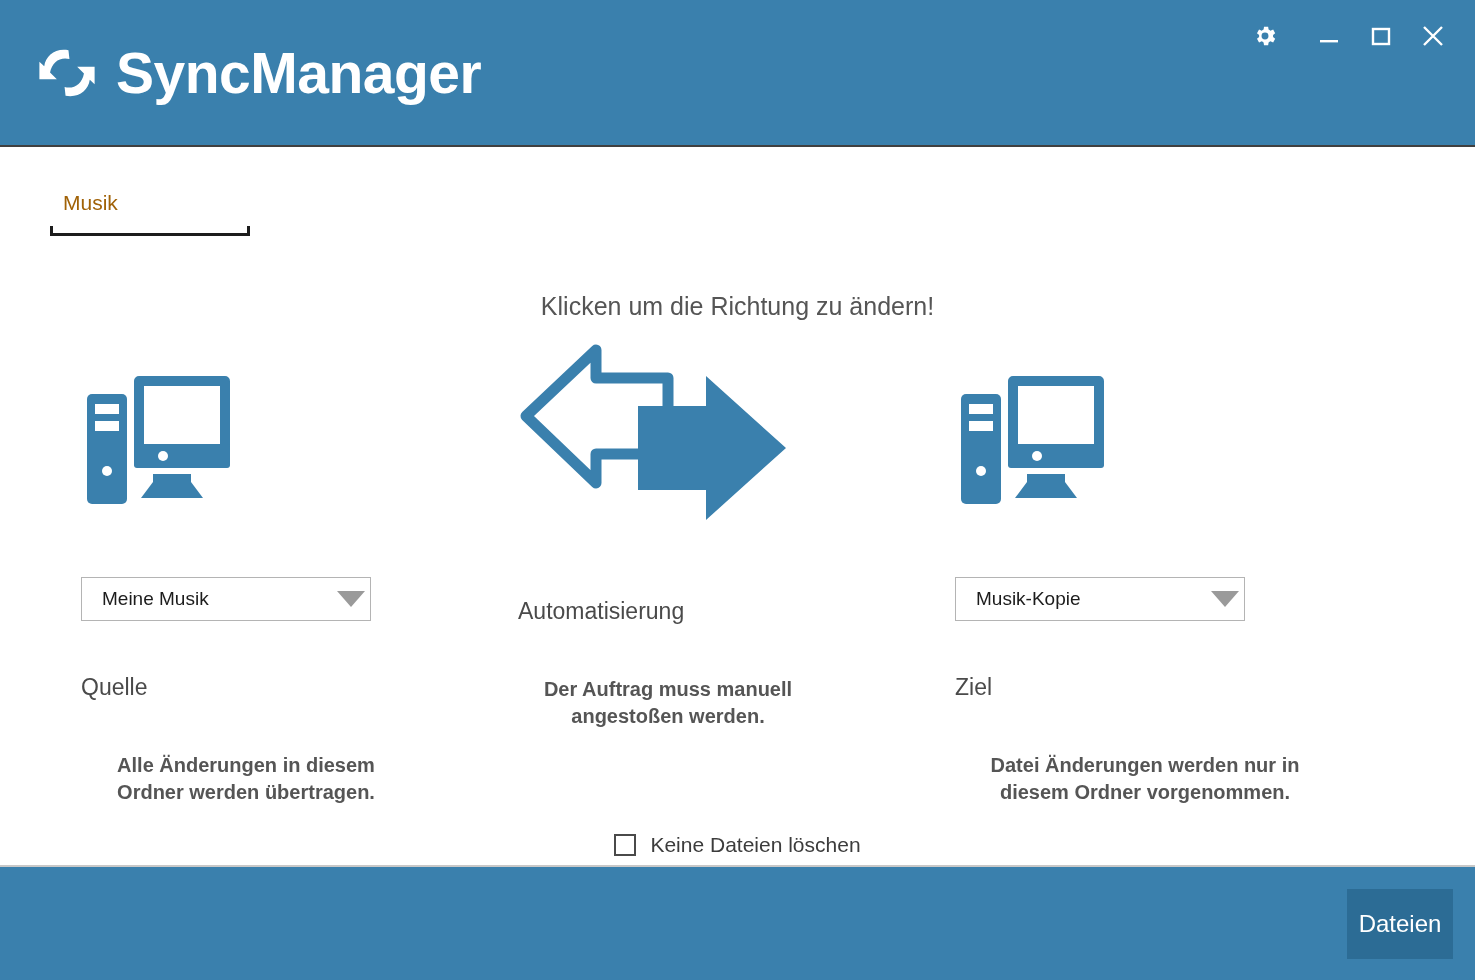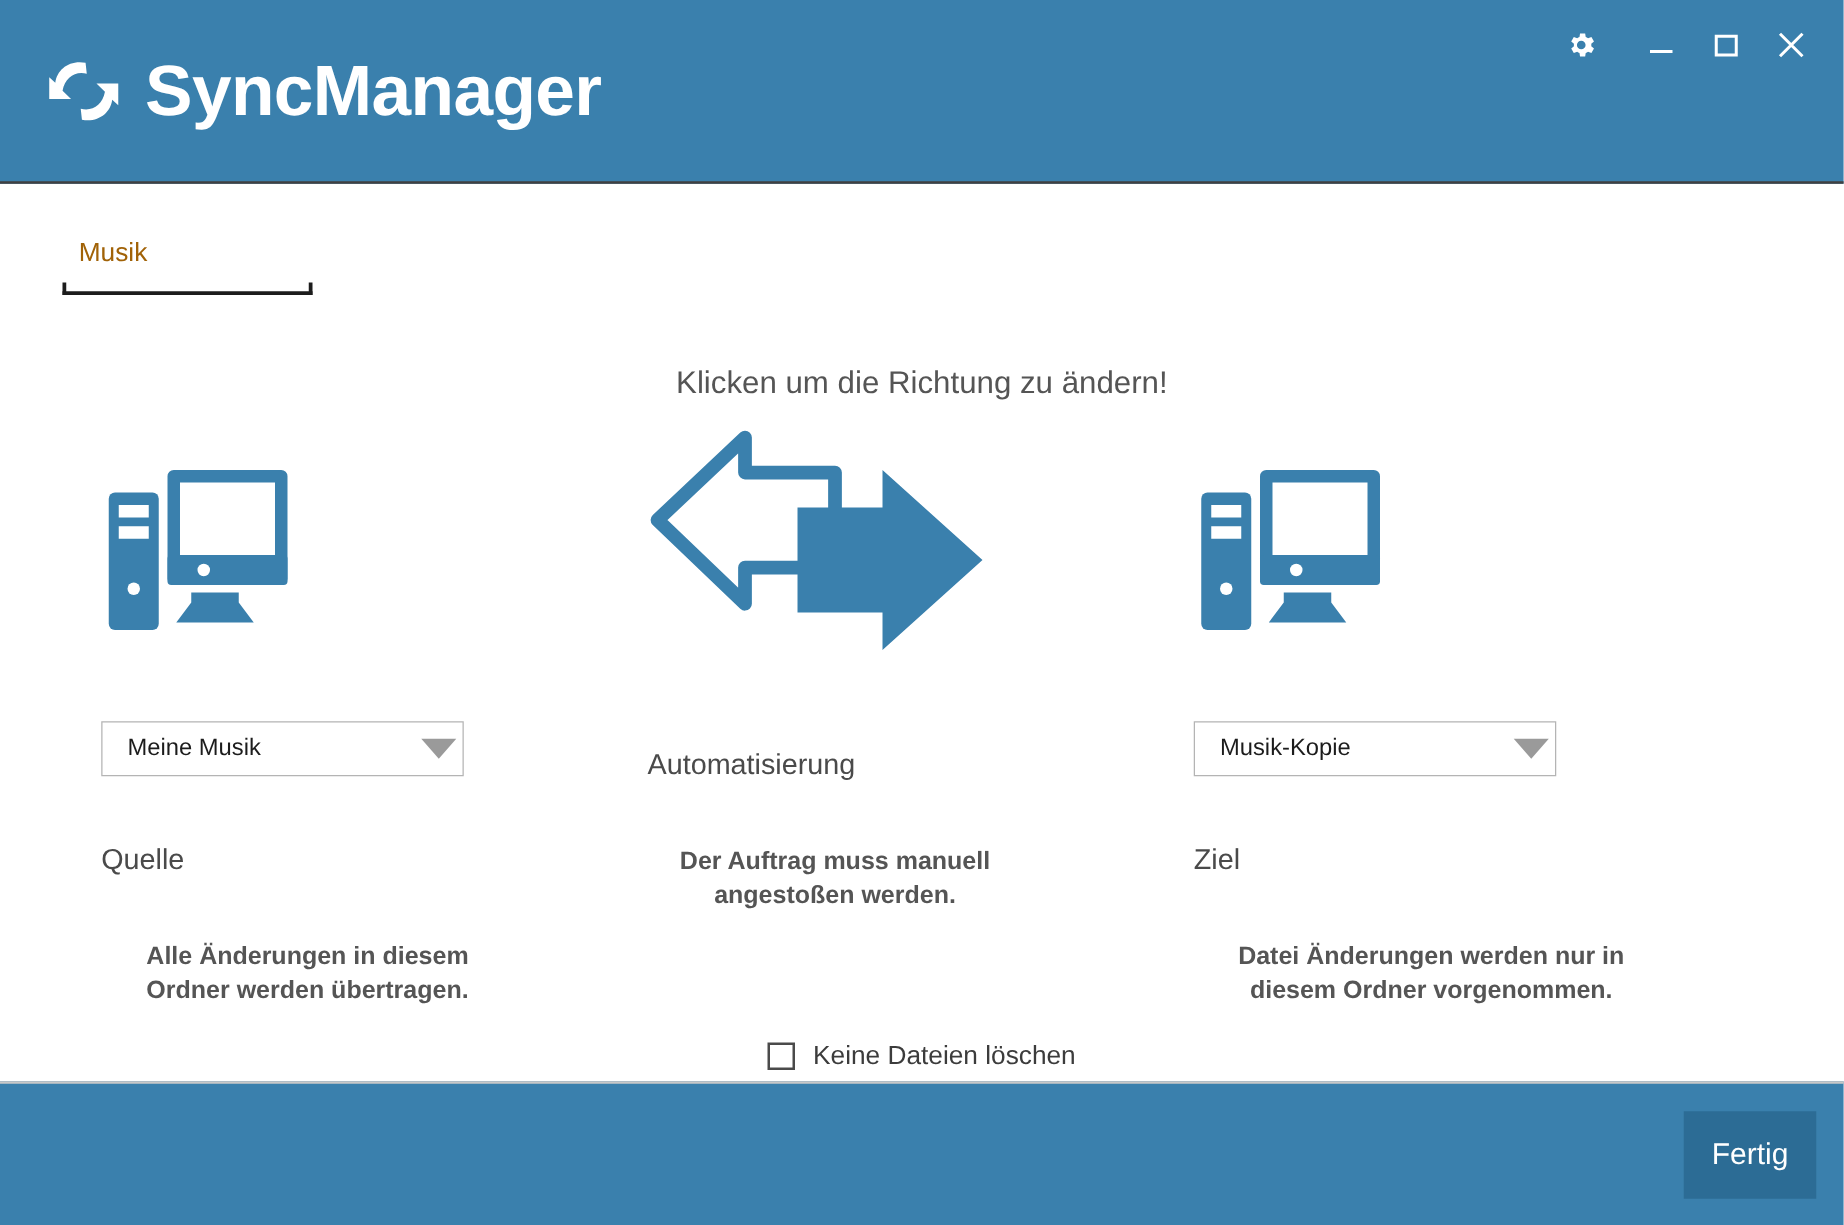--- a/index.html
+++ b/index.html
@@ -377,16 +377,16 @@
       <div class="caption-body" style="max-width:380px">Datei Änderungen werden nur in diesem Ordner vorgenommen.</div>
     </div>
   </div>
 
   <div class="checkbox-row">
     <span class="checkbox-box"></span>
     <span class="checkbox-label">Keine Dateien löschen</span>
   </div>
 
   <div class="footer">
-    <button class="btn-done">Fertig</button>
+    <button class="btn-done">Dateien</button>
   </div>
 
 </div>
 
 </body></html>

